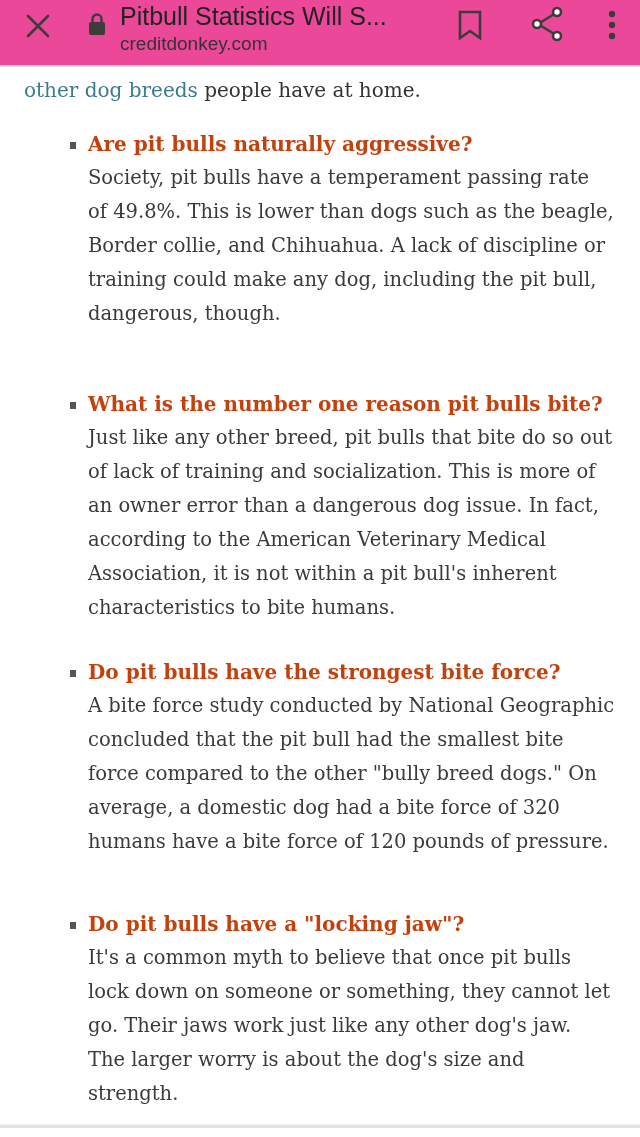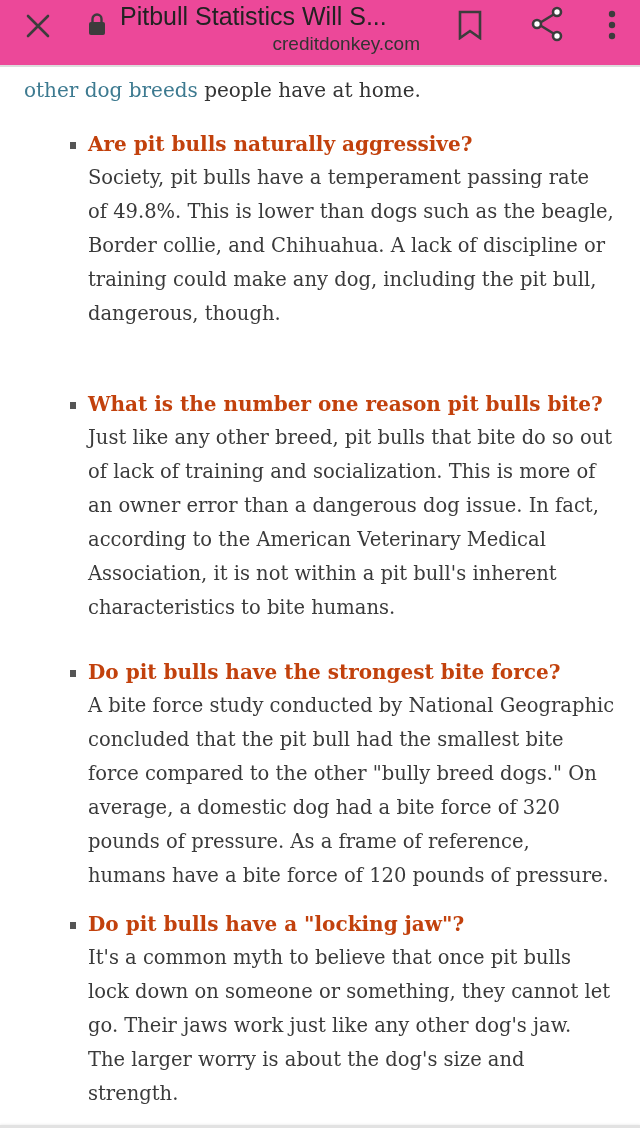--- a/index.html
+++ b/index.html
@@ -45,21 +45,20 @@
       white-space: nowrap;
     }
     .page-domain {
       display: block;
       font-family: "Liberation Sans", sans-serif;
       font-size: 19px;
       color: #333333;
       line-height: 22px;
       margin-top: 3px;
       white-space: nowrap;
-      text-align: right;
     }
     .bookmark-btn { left: 448px; top: 6px; width: 44px; height: 38px; }
     .share-btn { left: 524px; top: 4px; width: 48px; height: 40px; }
     .menu-btn { left: 592px; top: 6px; width: 40px; height: 38px; }
 
     .content {
       position: absolute;
       left: 0; top: 69px;
       width: 640px;
     }
@@ -190,21 +189,20 @@
     </li>
 
     <li class="faq-item" style="top:578px;margin-top:8px;">
       <span class="bullet"></span>
       <span class="question">Do pit bulls have the strongest bite force?</span>
       <div class="answer">
         <span>A bite force study conducted by National Geographic</span>
         <span>concluded that the pit bull had the smallest bite</span>
         <span>force compared to the other "bully breed dogs." On</span>
         <span>average, a domestic dog had a bite force of 320</span>
-        <span>pounds of pressure. As a frame of reference,</span>
         <span>humans have a bite force of 120 pounds of pressure.</span>
       </div>
     </li>
 
     <li class="faq-item" style="top:838px;">
       <span class="bullet"></span>
       <span class="question">Do pit bulls have a "locking jaw"?</span>
       <div class="answer">
         <span>It's a common myth to believe that once pit bulls</span>
         <span>lock down on someone or something, they cannot let</span>

